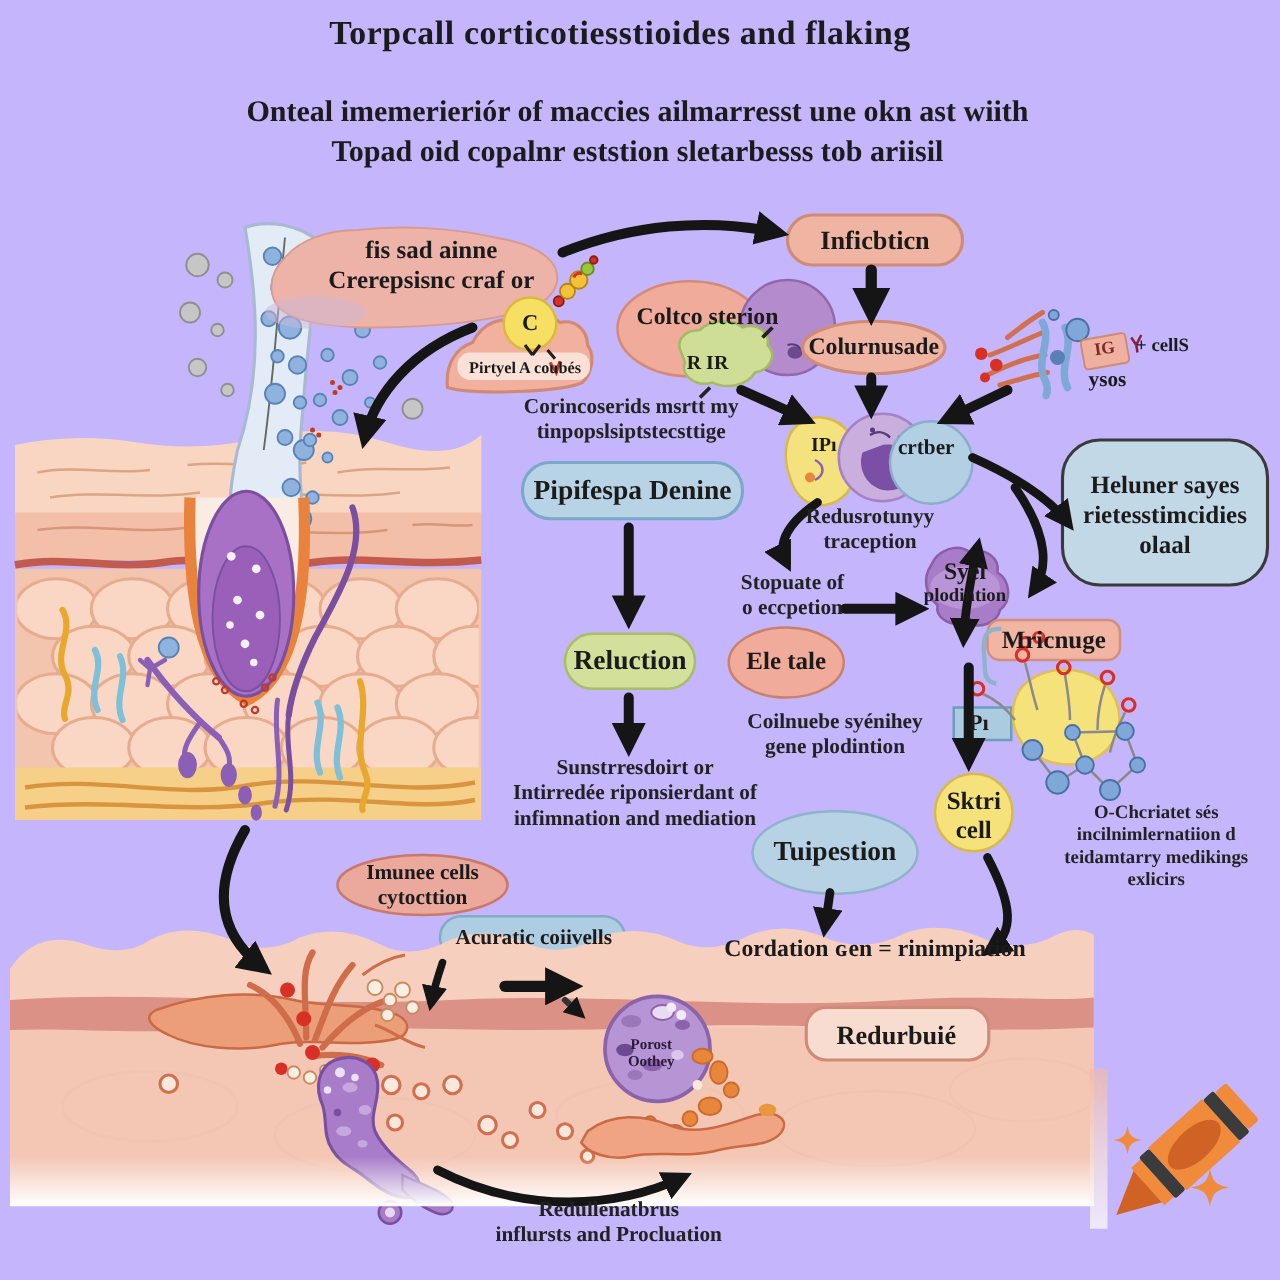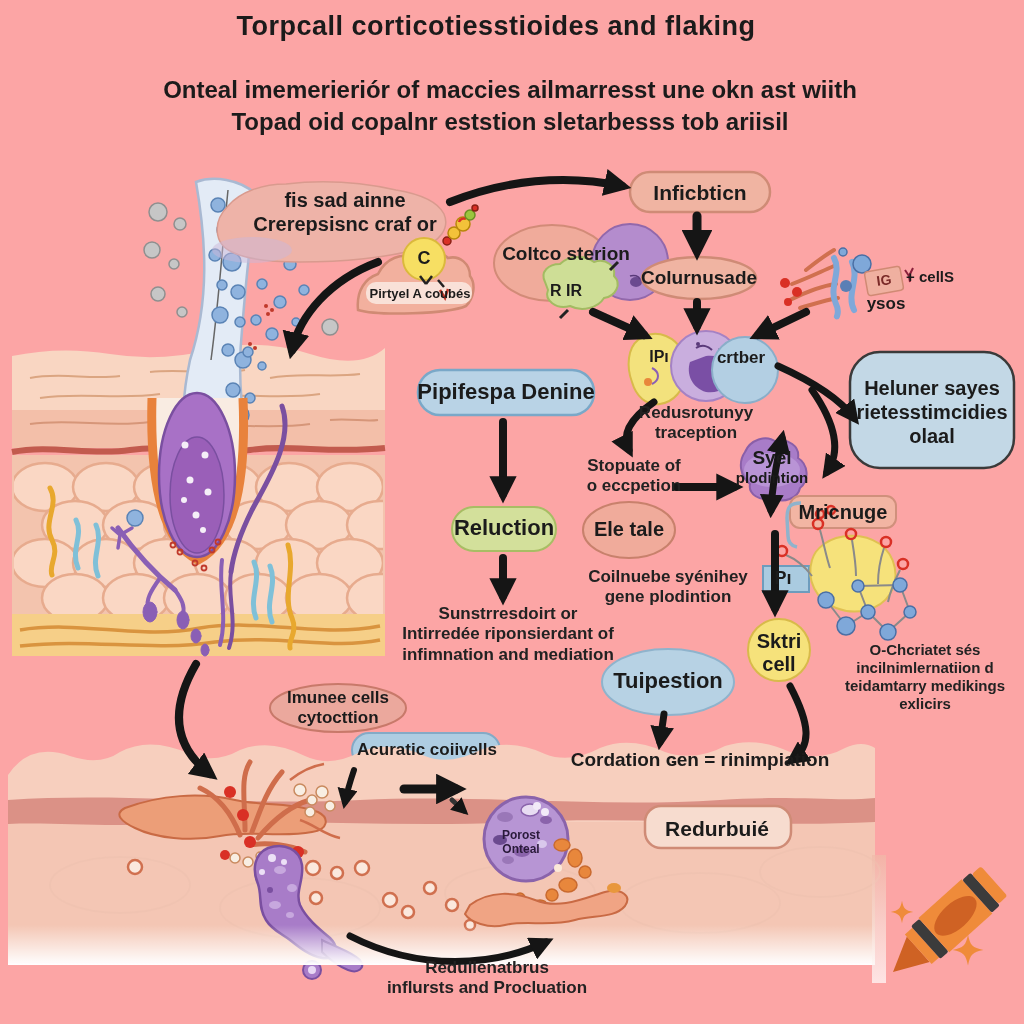--- a/index.html
+++ b/index.html
@@ -1,17 +1,17 @@
 <!DOCTYPE html>
 <html><head>
 <meta charset="utf-8">
 <style>
   html,body{margin:0;padding:0;background:#fff;}
-  .canvas{position:relative;width:1024px;height:1024px;background:#fca5a5;overflow:hidden;
-          font-family:Liberation Sans, sans-serif;}
+  .canvas{position:relative;width:1024px;height:1024px;background:#c4b5fd;overflow:hidden;
+          font-family:Liberation Serif, serif;}
   svg{position:absolute;left:0;top:0;}
   .t{position:absolute;transform:translateX(-50%);text-align:center;color:#1b1b1b;
      font-weight:700;line-height:1.2;white-space:nowrap;}
   .note{font-weight:700;color:#222;}
   .title{font-size:27px;letter-spacing:.5px;}
   .sub{font-size:24px;}
 </style>
 </head>
 <body>
 
@@ -475,20 +475,24 @@
   <div class="t" style="left:566px;top:243px;font-size:19px;">Coltco sterion</div>
   <div class="t" style="left:566px;top:281px;font-size:16px;">R IR</div>
 
   <div class="t" style="left:700px;top:180px;font-size:21px;">Inficbticn</div>
   <div class="t" style="left:699px;top:267px;font-size:19px;">Colurnusade</div>
 
   <div class="t" style="left:884px;top:272px;font-size:14px;transform:translateX(-50%) rotate(-8deg);color:#7a2a28;">IG</div>
   <div class="t" style="left:930px;top:268px;font-size:15px;">+ cellS</div>
   <div class="t" style="left:886px;top:294px;font-size:17px;">ysos</div>
 
+  <div class="t note" style="left:505px;top:315px;font-size:17px;">
+    <div>Corincoserids msrtt my</div>
+      <div>tinpopslsiptstecsttige</div>
+  </div>
   <div class="t" style="left:506px;top:379px;font-size:22px;">Pipifespa Denine</div>
 
   <div class="t" style="left:659px;top:347px;font-size:16px;">IPı</div>
   <div class="t" style="left:741px;top:348px;font-size:17px;">crtber</div>
   <div class="t note" style="left:696px;top:403px;font-size:17px;">
     <div>Redusrotunyy</div>
       <div>traception</div>
   </div>
 
   <div class="t" style="left:932px;top:376px;font-size:20px;">
@@ -533,20 +537,20 @@
 
   <div class="t" style="left:338px;top:688px;font-size:17px;line-height:1.15;">
     <div>Imunee cells</div>
       <div>cytocttion</div>
   </div>
   <div class="t" style="left:427px;top:740px;font-size:17px;">Acuratic coiivells</div>
   <div class="t" style="left:677px;top:749px;font-size:19px;margin-left:23px;">Cordation ɢen = rinimpiation</div>
   <div class="t" style="left:717px;top:816px;font-size:21px;">Redurbuié</div>
   <div class="t" style="left:521px;top:828px;font-size:12px;line-height:1.2;color:#2a1a3a;">
     <div>Porost</div>
-      <div>Onteal</div>
+      <div>Oothey</div>
   </div>
   <div class="t note" style="left:487px;top:958px;font-size:17px;">
     <div>Redullenatbrus</div>
       <div>inflursts and Procluation</div>
   </div>
 
 </div>
 
 </body></html>

